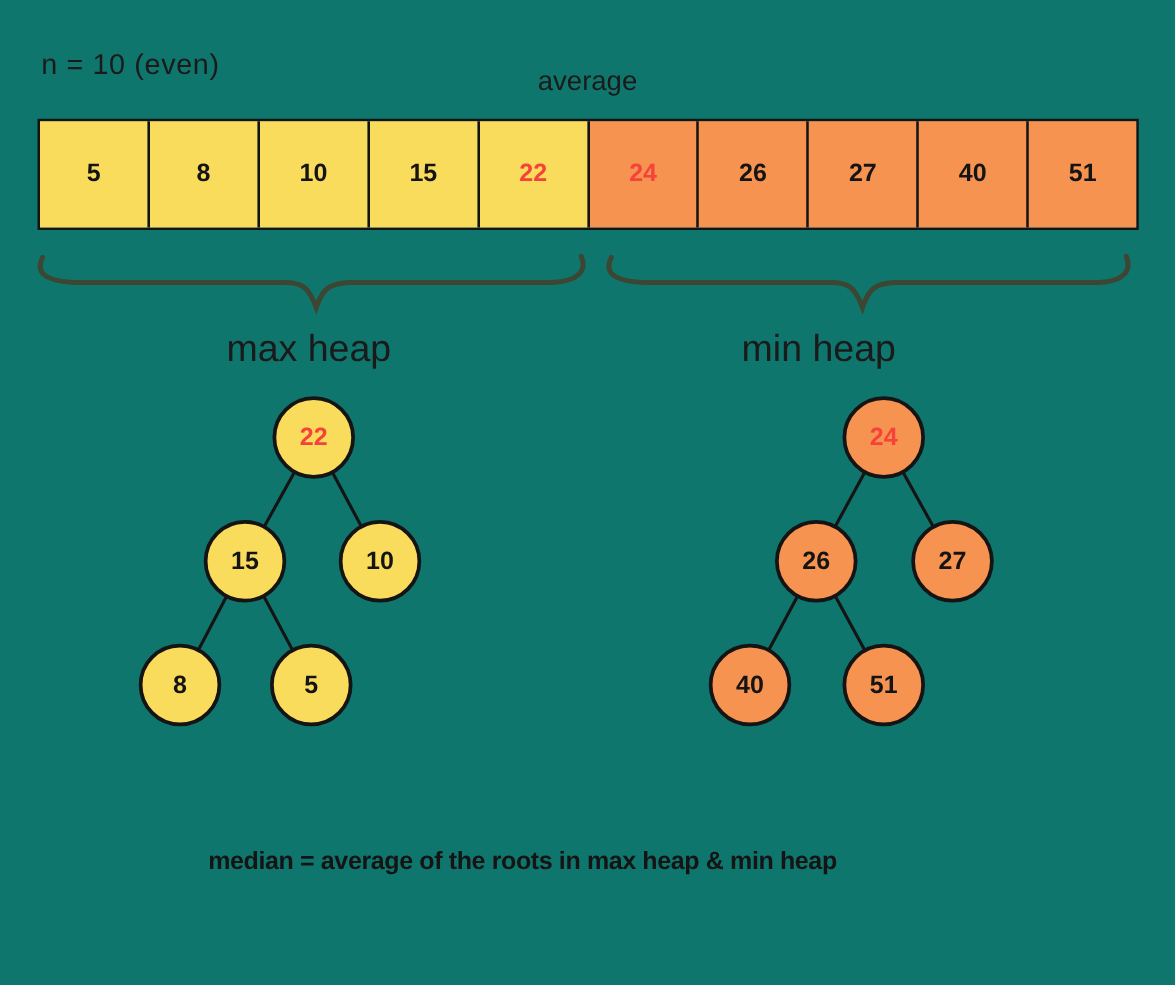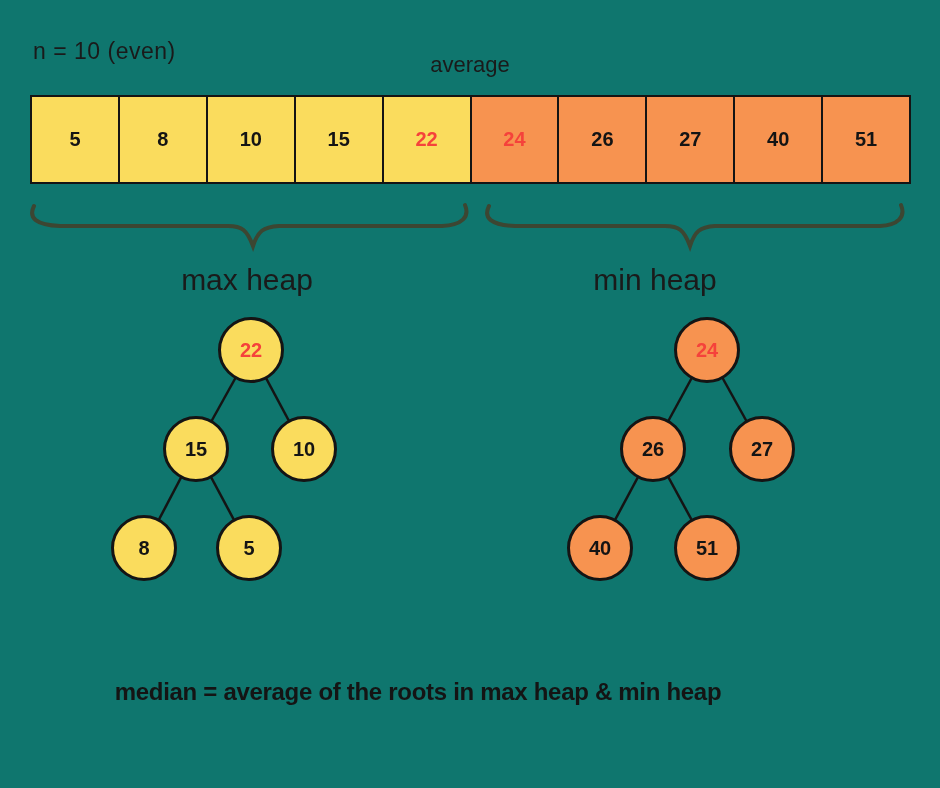--- a/index.html
+++ b/index.html
@@ -82,21 +82,21 @@
     font-size: 20px;
     font-weight: bold;
     z-index: 2;
   }
   .caption {
     position: absolute;
     left: 0;
     top: 678px;
     width: 836px;
     text-align: center;
-    font-size: 24px;
+    font-size: 20px;
     font-weight: bold;
     color: #141414;
     letter-spacing: -0.3px;
   }
 </style>
 </head>
 <body>
 
 <div class="canvas">
 

